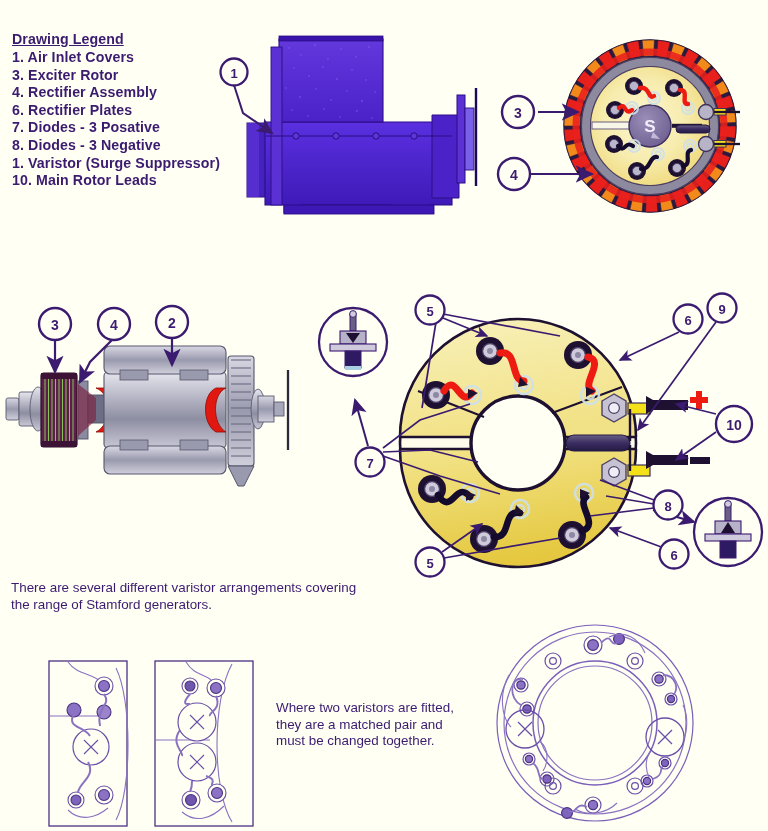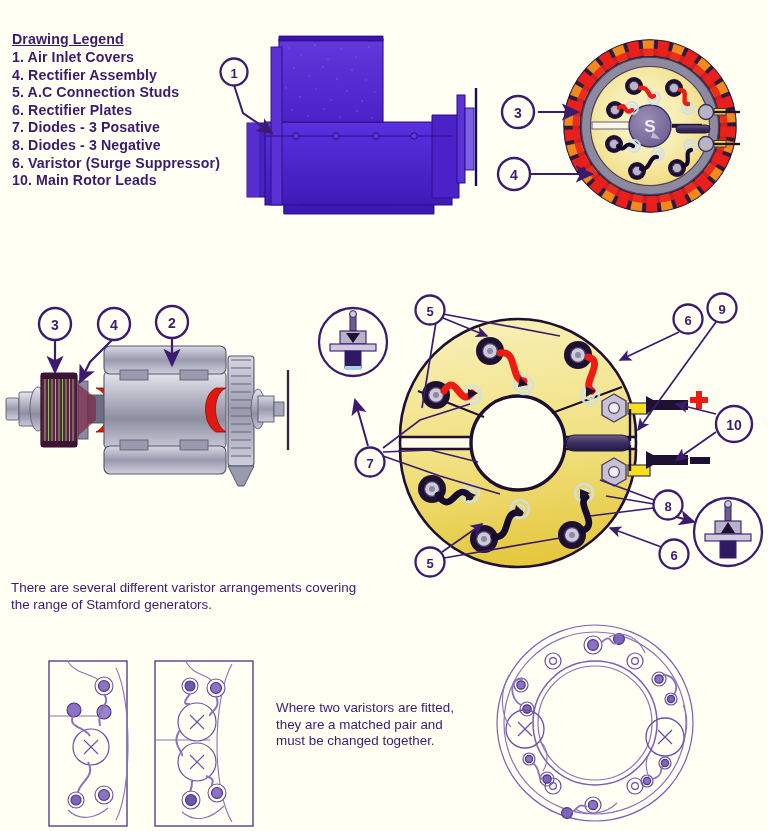--- a/index.html
+++ b/index.html
@@ -32,26 +32,26 @@
   #para-matched{left:276px;top:700px;width:195px;}
 </style>
 </head>
 <body>
 
 <div class="stage">
 
   <div id="legend">
     <span class="ltitle">Drawing Legend</span>
     <span class="litem">1. Air Inlet Covers</span>
+    <span class="litem">3. Exciter Rotor</span>
     <span class="litem">4. Rectifier Assembly</span>
-    <span class="litem">5. A.C Connection Studs</span>
     <span class="litem">6. Rectifier Plates</span>
     <span class="litem">7. Diodes - 3  Posative</span>
     <span class="litem">8. Diodes - 3  Negative</span>
-    <span class="litem">6. Varistor (Surge Suppressor)</span>
+    <span class="litem">1. Varistor (Surge Suppressor)</span>
     <span class="litem">10. Main Rotor Leads</span>
   </div>
 
   <div class="para" id="para-varistor">There are several different varistor arrangements covering the range of Stamford generators.</div>
   <div class="para" id="para-matched">Where two varistors are fitted, they are a matched pair and must be changed together.</div>
 
   <svg class="layer" viewBox="0 0 768 831">
     <defs>
       <linearGradient id="gHousing" x1="0" y1="0" x2="0" y2="1">
         <stop offset="0" stop-color="#5a30e0"></stop>

